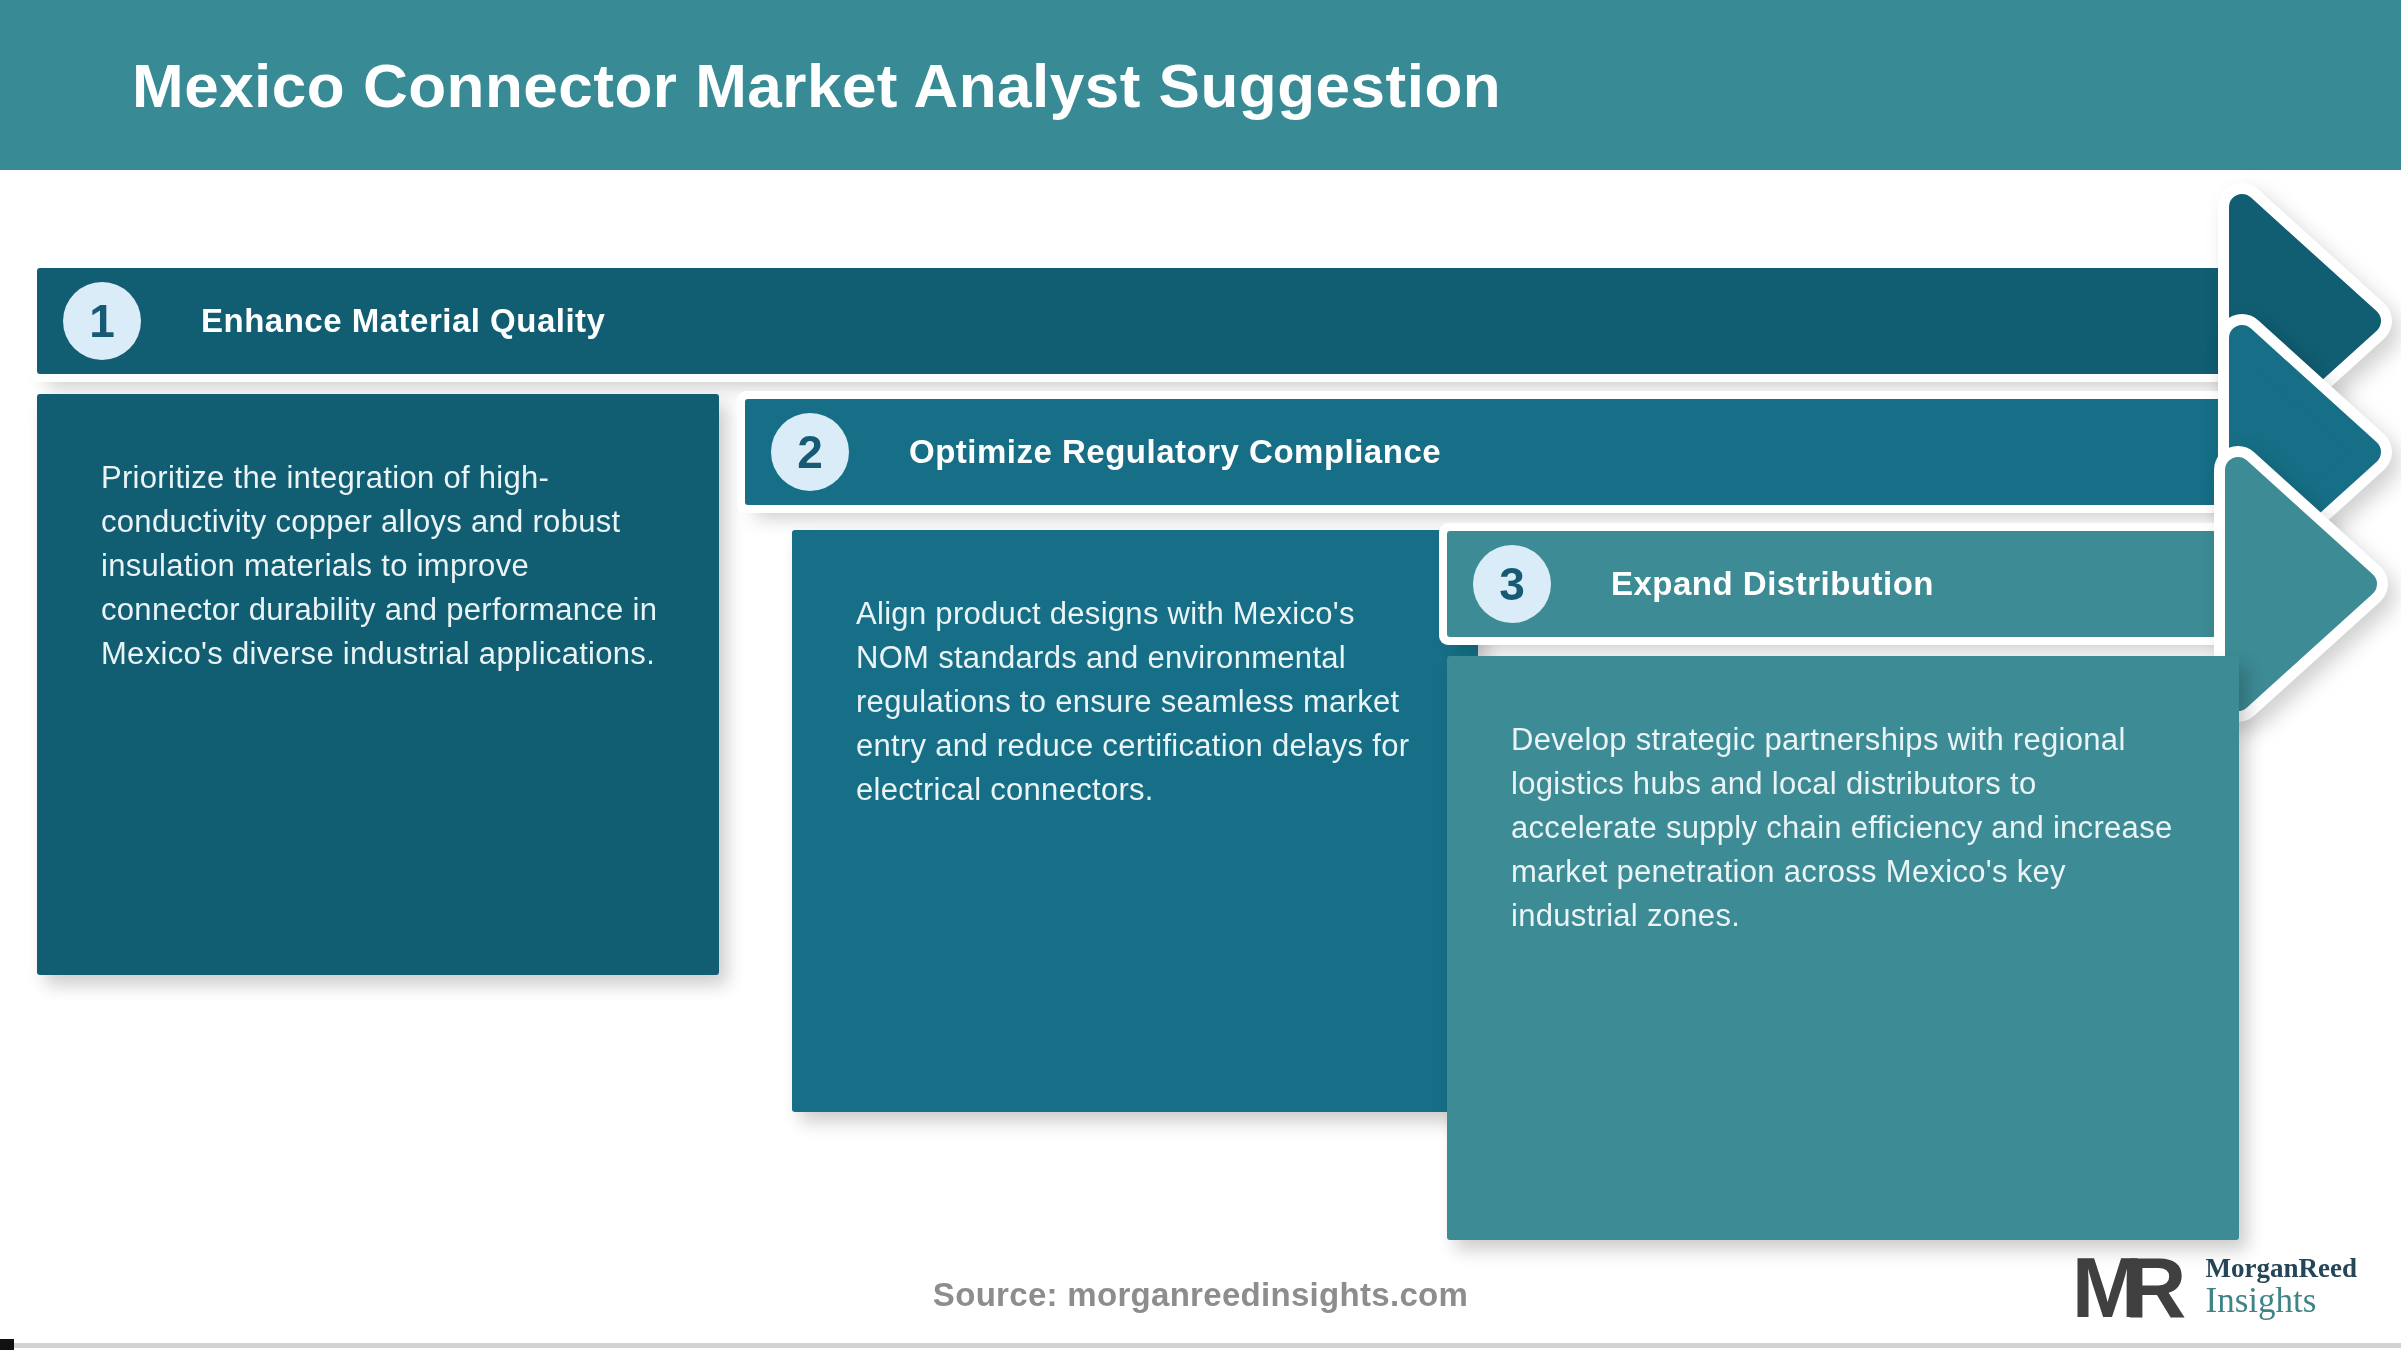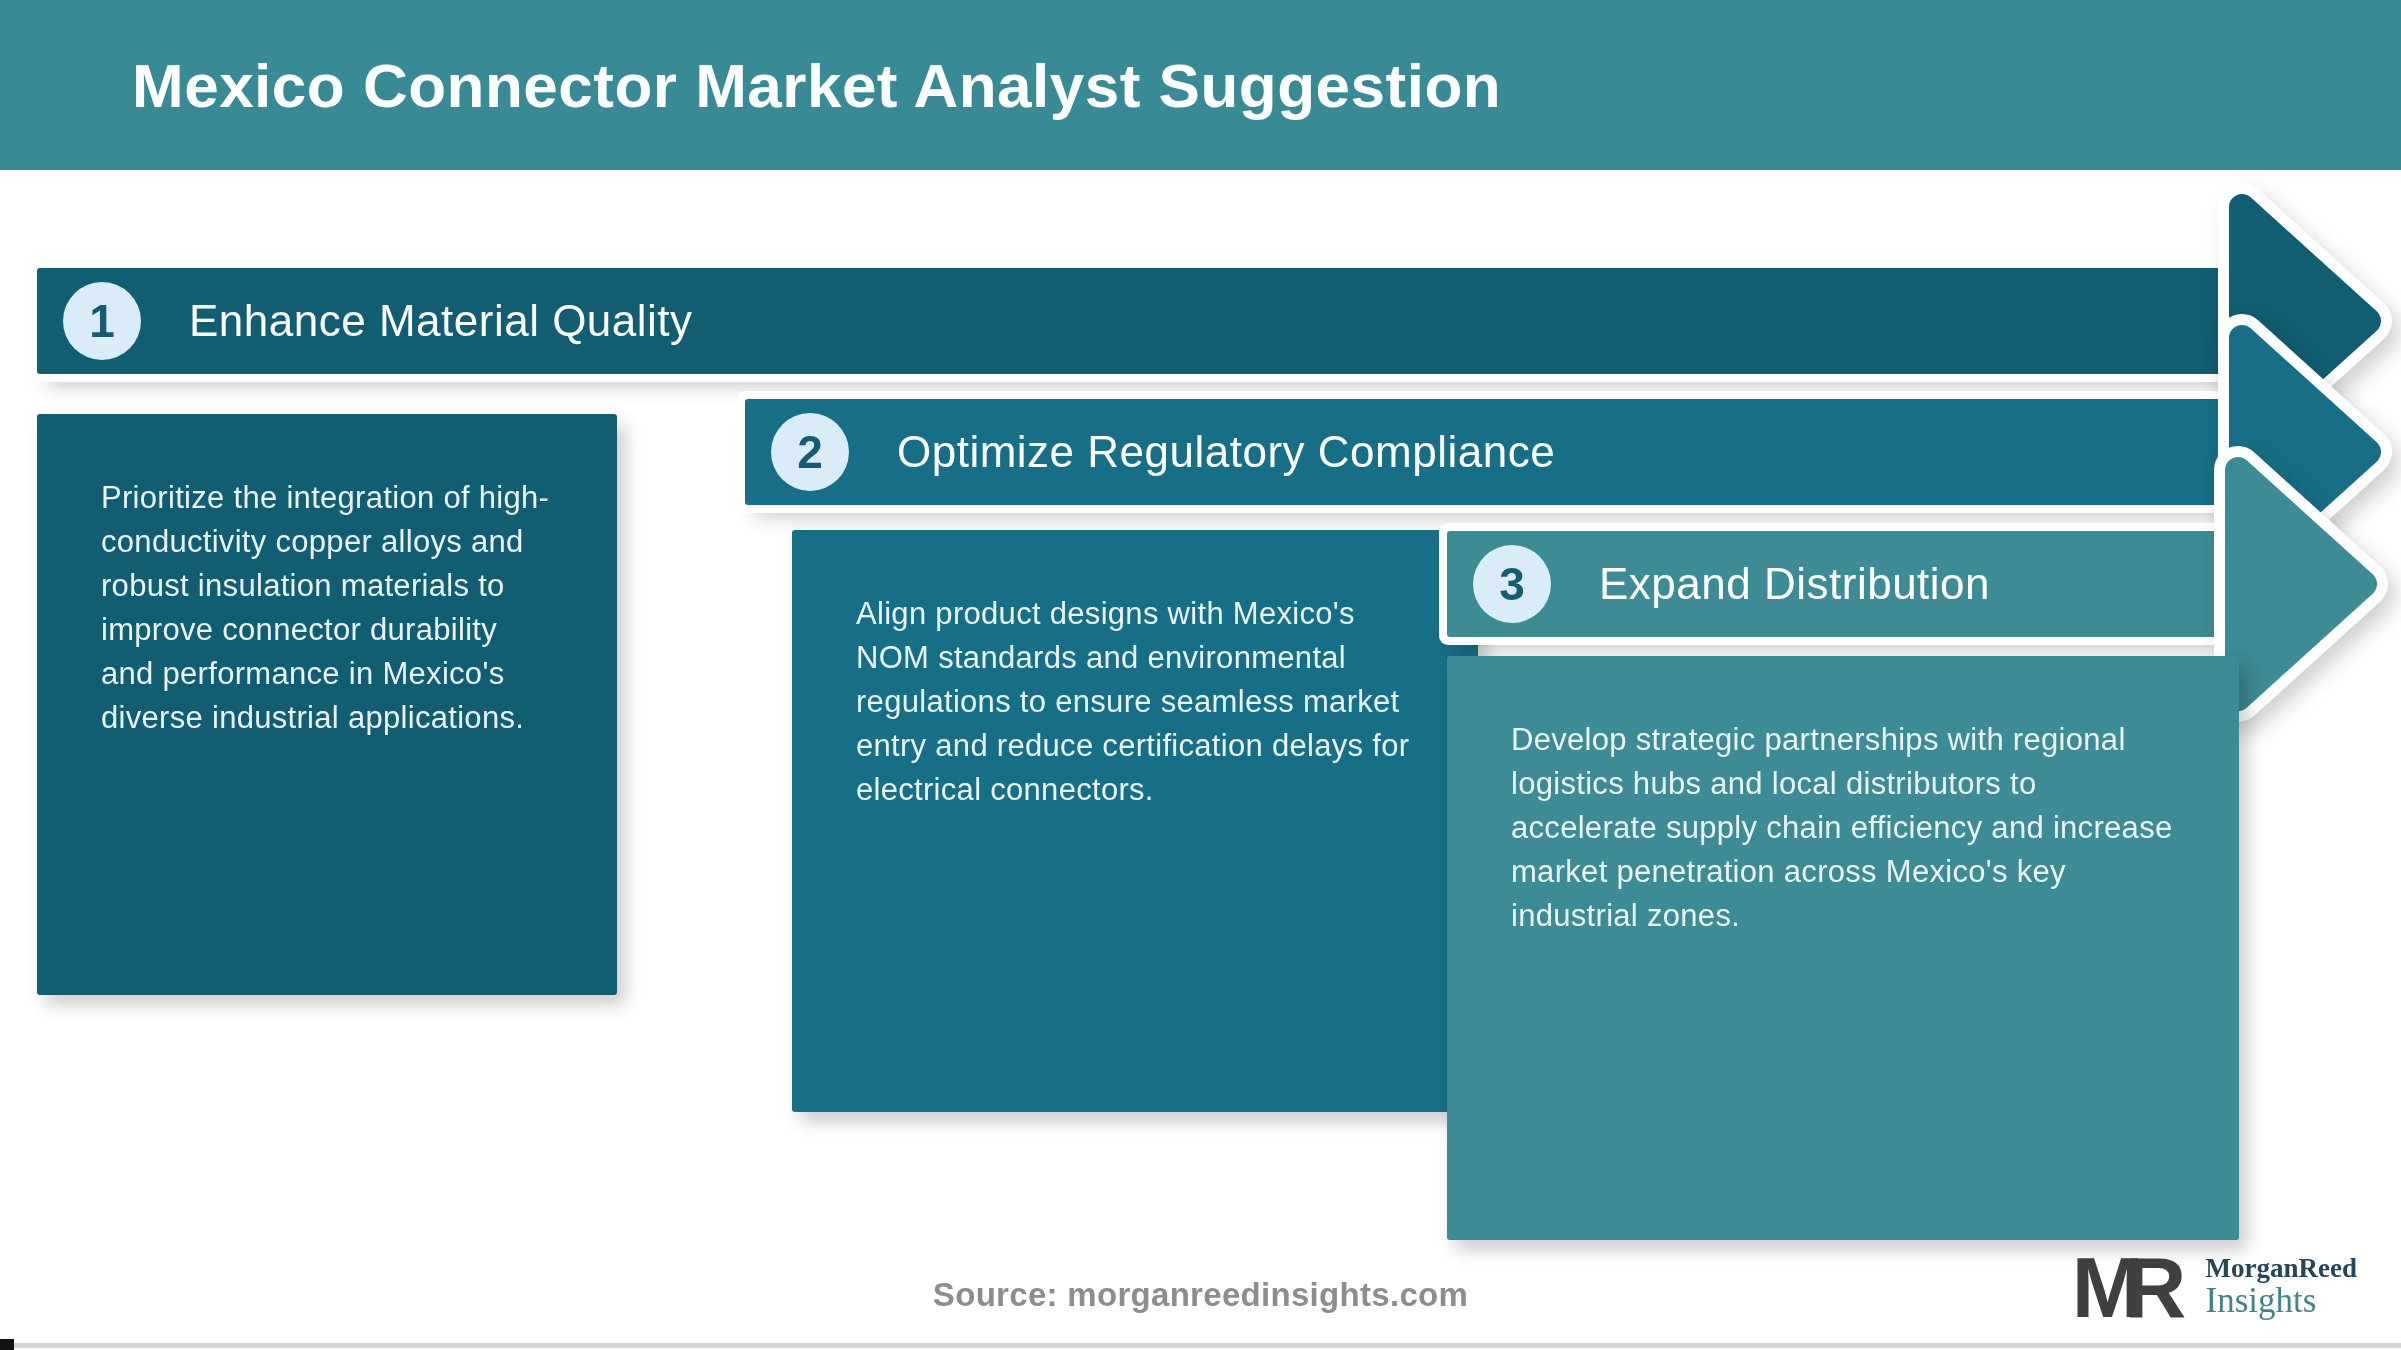--- a/index.html
+++ b/index.html
@@ -26,37 +26,37 @@
   }
   .s1 .bar{left:37px;top:268px;width:2200px;}
   .s2 .bar{left:745px;top:399px;width:1492px;}
   .s3 .bar{left:1447px;top:531px;width:790px;}
   .badge{
     position:absolute;left:26px;top:50%;transform:translateY(-50%);
     width:78px;height:78px;border-radius:50%;
     display:flex;align-items:center;justify-content:center;
     font-size:46px;font-weight:700;
   }
-  .bar-title{margin:0;color:#ffffff;font-size:44px;font-weight:400;letter-spacing:.5px;}
+  .bar-title{margin:12px;color:#ffffff;font-size:33px;font-weight:700;letter-spacing:.5px;}
   .head{
     position:absolute;width:160px;height:260px;overflow:visible;
     filter:drop-shadow(8px 10px 10px rgba(0,0,0,.18));
   }
   .s1 .head{left:2228px;top:191px;}
   .s2 .head{left:2228px;top:322px;}
   .s3 .head{left:2224px;top:454px;}
   .head polygon{stroke-linejoin:round;}
   .head .halo{fill:#ffffff;stroke:#ffffff;stroke-width:48;}
   .head .tri{fill:var(--c);stroke:var(--c);stroke-width:26;}
   .card{
     position:absolute;background:var(--c);border-radius:3px;box-sizing:border-box;
     padding:62px 60px 0 64px;
     box-shadow:8px 10px 18px rgba(0,0,0,.20);
   }
-  .s1 .card{left:37px;top:414px;width:580px;height:581px;}
+  .s1 .card{left:37px;top:394px;width:682px;height:581px;}
   .s2 .card{left:745px;top:530px;width:686px;height:582px;margin-left:47px;}
   .s3 .card{left:1447px;top:656px;width:792px;height:584px;}
   .card p{margin:0;font-size:31px;line-height:44px;letter-spacing:.3px;}
   
   .source{
     position:absolute;left:0;top:1276px;width:2401px;text-align:center;
     font-size:33px;letter-spacing:.3px;font-weight:bold;
   }
   .logo{
     position:absolute;right:44px;top:1244px;

